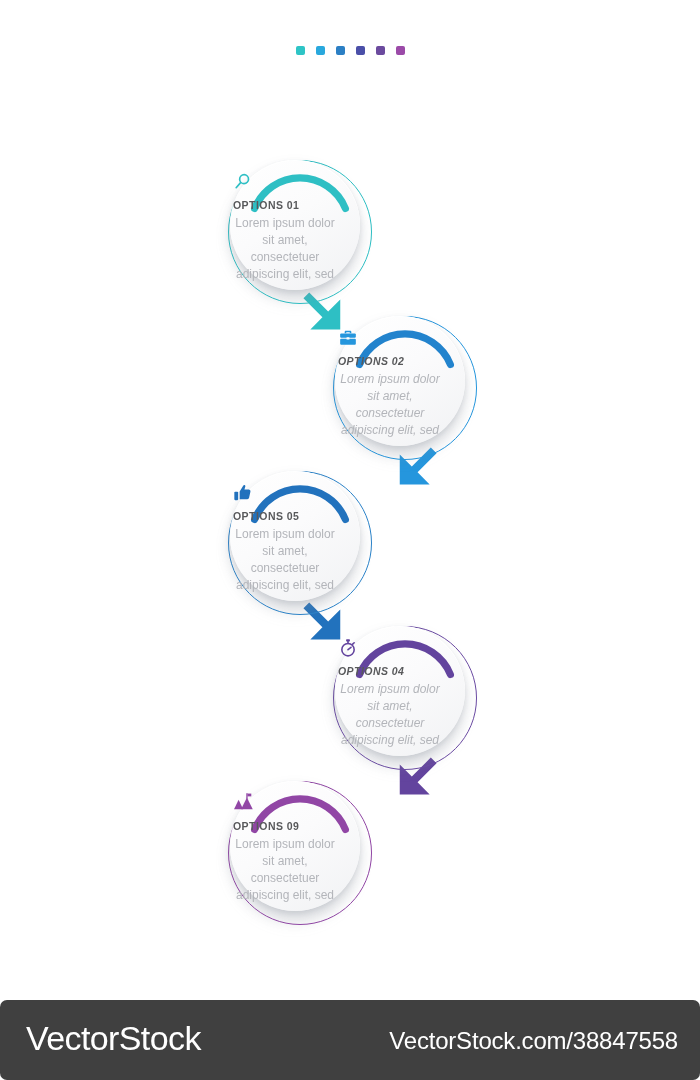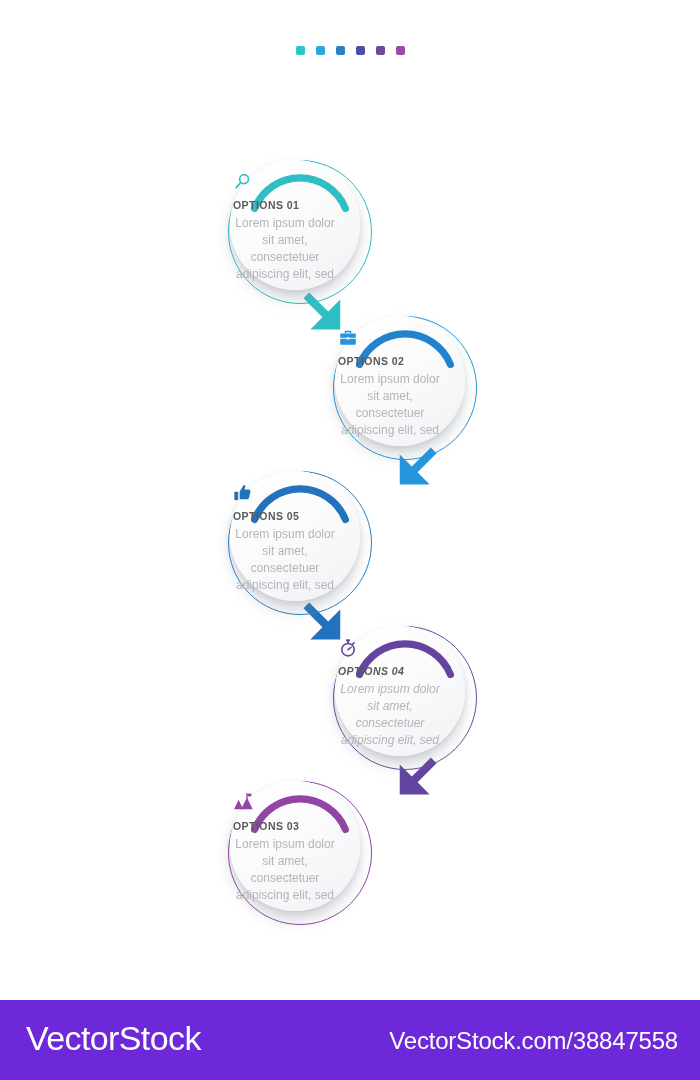--- a/index.html
+++ b/index.html
@@ -84,21 +84,21 @@
     text-align:center; width:104px;
     font-family:"Liberation Sans", sans-serif;
   }
 
   
   .arrow { position:absolute; }
 
   
   #watermark {
     position:absolute; left:0; top:1000px;
-    width:700px; height:80px; background:#6d28d9;
+    width:700px; height:80px; background:#404040;border-radius:7px;
   }
   #wm-logo {
     position:absolute; left:26px; top:19px;
     color:#ffffff; font-size:34px; letter-spacing:-0.6px;
     font-family:"Liberation Sans", sans-serif;
   }
   #wm-url {
     position:absolute; right:22px; top:27px;
     color:#ffffff; font-size:24px; letter-spacing:-0.2px;
     font-family:"Liberation Sans", sans-serif;
@@ -150,21 +150,21 @@
         <div class="icon">
           <svg width="19" height="19" viewBox="0 0 24 24" fill="none" stroke="#2ebfc4" stroke-width="2.1" stroke-linecap="round">
             <circle cx="14" cy="9" r="5.6"></circle>
             <line x1="9.6" y1="13.4" x2="4" y2="19.8"></line>
           </svg>
         </div>
         <div class="opt-title">OPTIONS 01</div>
         <div class="opt-desc">Lorem ipsum dolor sit amet, consectetuer adipiscing elit, sed</div>
       </div>
     </div>
-    <div class="node" style="left: 333px; top: 316px;">
+    <div class="node" style="left: 333px; top: 316px; font-style: italic;">
       <div class="shadow-blob"></div>
       <div class="ring" style="border-color: rgb(37, 150, 221);"></div>
       <div class="disc"></div>
       <div class="arc"><svg width="144" height="144" viewBox="0 0 144 144" fill="none">
           <path d="M 26.6 51.5 A 49 49 0 0 1 117.4 51.5" stroke="#2283cd" stroke-width="7.2" stroke-linecap="round" fill="none" transform="translate(0,-3) scale(1.0)"></path>
         </svg></div>
       <div class="content">
         <div class="icon">
           <svg width="20" height="20" viewBox="0 0 24 24" fill="#2596dd">
             <path d="M9.4 3.2h5.2c.8 0 1.4.6 1.4 1.4v1.6h-1.9V5.1H9.9v1.1H8V4.6c0-.8.6-1.4 1.4-1.4z"></path>
@@ -225,21 +225,21 @@
         </svg></div>
       <div class="content">
         <div class="icon">
           <svg width="21" height="21" viewBox="0 0 24 24" fill="#9146a5">
             <path d="M11.6 19.8 6.4 8.9 1.2 19.8z"></path>
             <path d="M22.6 19.8 15.9 6.4 9.2 19.8z"></path>
             <rect x="15.2" y="1.4" width="1.5" height="6.4"></rect>
             <rect x="16.5" y="1.8" width="4.4" height="3.2"></rect>
           </svg>
         </div>
-        <div class="opt-title">OPTIONS 03</div>
+        <div class="opt-title">OPTIONS 09</div>
         <div class="opt-desc">Lorem ipsum dolor sit amet, consectetuer adipiscing elit, sed</div>
       </div>
     </div>
   </div>
 
 <div id="watermark">
   <div id="wm-logo">VectorStock</div>
   <div id="wm-url">VectorStock.com/38847558</div>
 </div>
 

